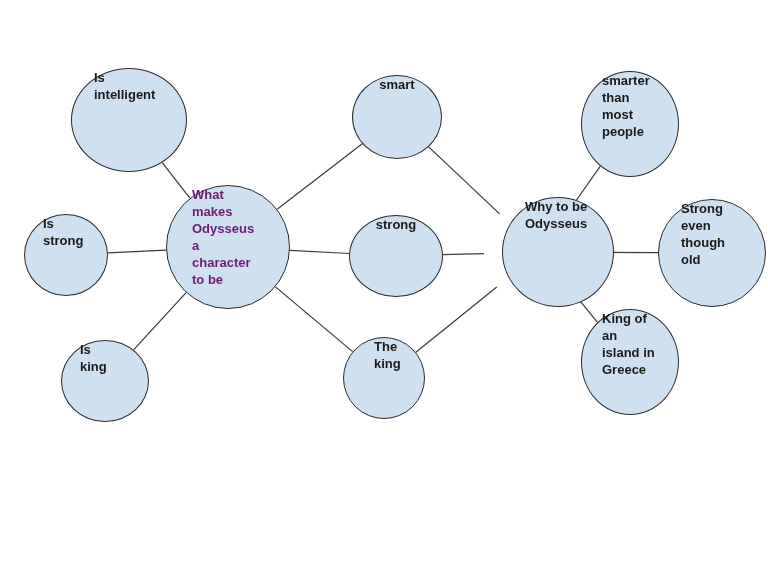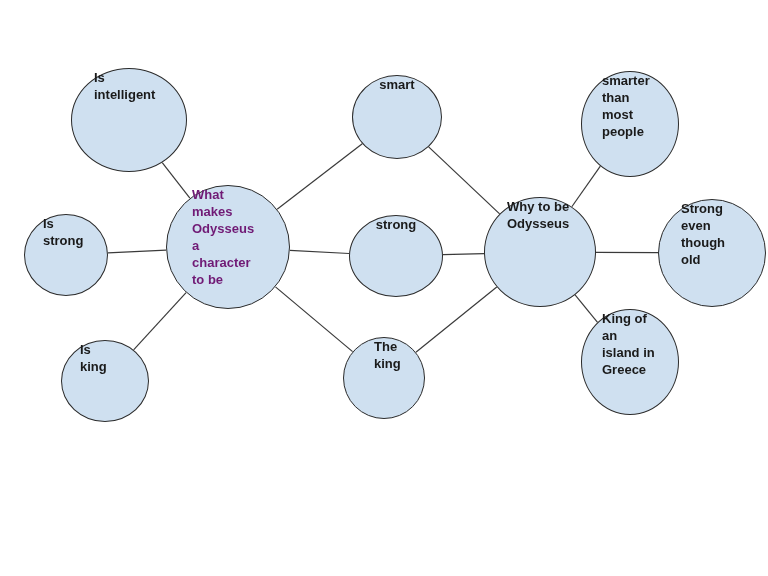--- a/index.html
+++ b/index.html
@@ -93,21 +93,21 @@
         <span class="node-label" style="color: #701a75; padding-left: 25px;">What
 makes
 Odysseus
 a
 character
 to be</span>
       </div>
       <div class="node align-center" style="left: 349px; top: 215px; width: 94px; height: 82px; background: rgb(207, 224, 240); border-color: rgb(43, 43, 43);">
         <span class="node-label" style="color: rgb(26, 26, 26);">strong</span>
       </div>
-      <div class="node" style="left: 484px; top: 197px; width: 112px; height: 110px; background: rgb(207, 224, 240); border-color: rgb(43, 43, 43);">
+      <div class="node" style="left: 502px; top: 197px; width: 112px; height: 110px; background: rgb(207, 224, 240); border-color: rgb(43, 43, 43);">
         <span class="node-label" style="color: rgb(26, 26, 26); padding-left: 22px;">Why to be
 Odysseus</span>
       </div>
       <div class="node" style="left: 658px; top: 199px; width: 108px; height: 108px; background: rgb(207, 224, 240); border-color: rgb(43, 43, 43);">
         <span class="node-label" style="color: rgb(26, 26, 26); padding-left: 22px;">Strong
 even
 though
 old</span>
       </div>
       <div class="node" style="left: 61px; top: 340px; width: 88px; height: 82px; background: rgb(207, 224, 240); border-color: rgb(43, 43, 43);">

